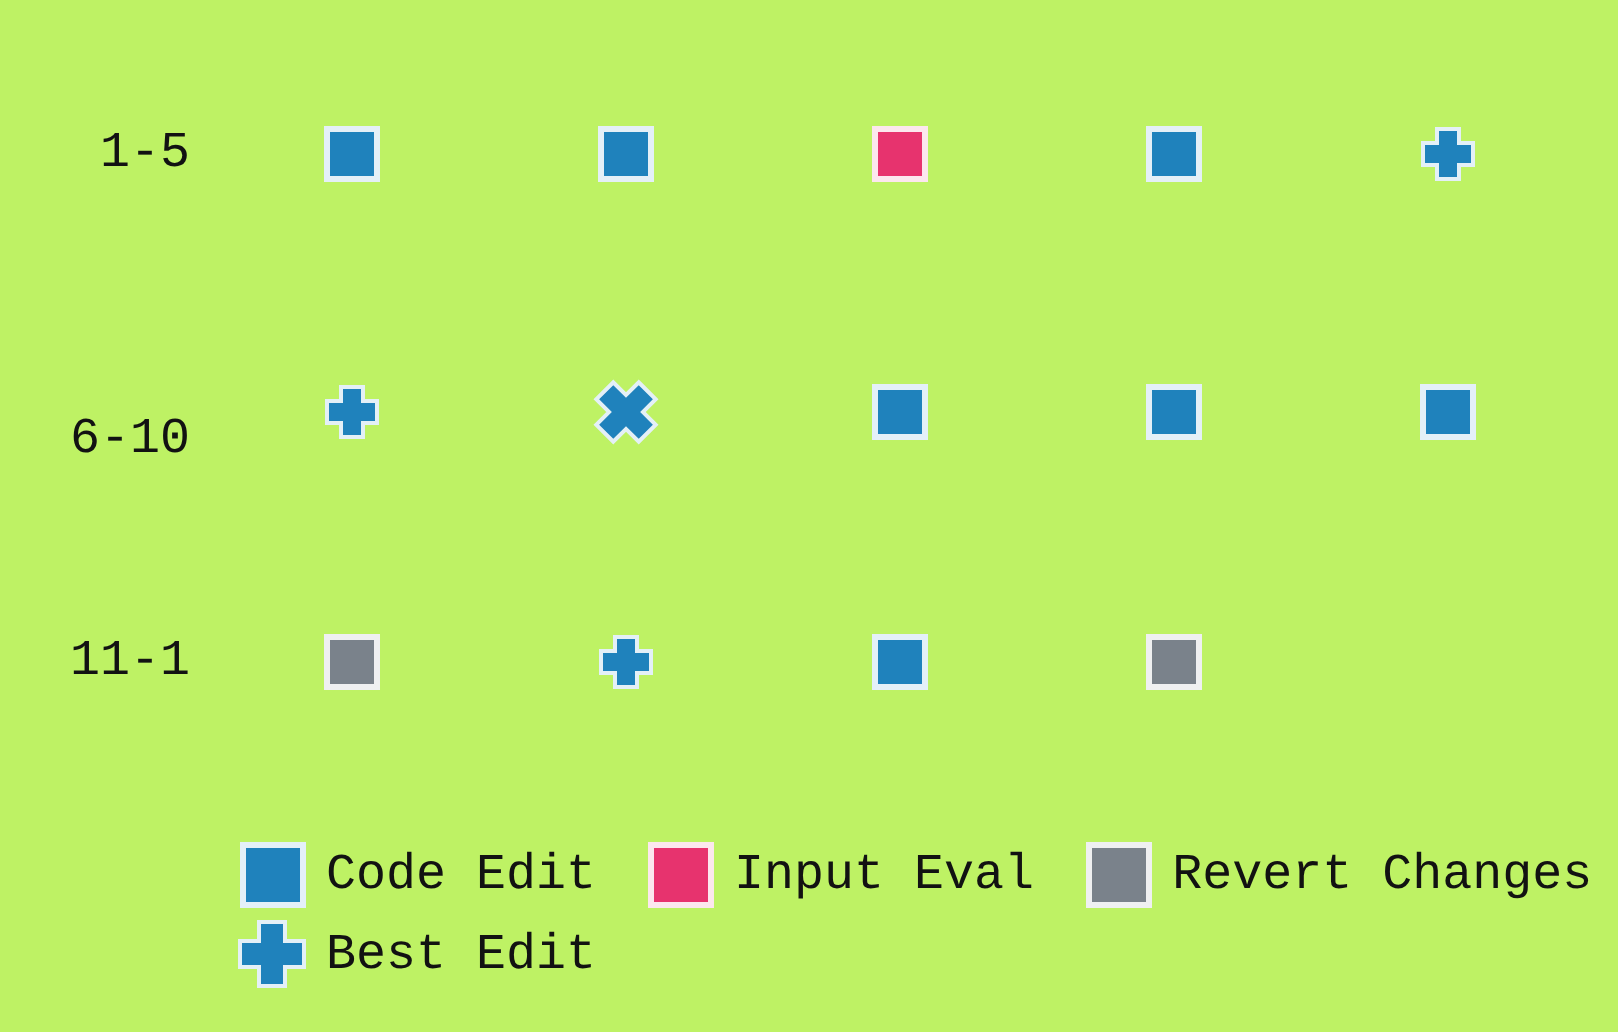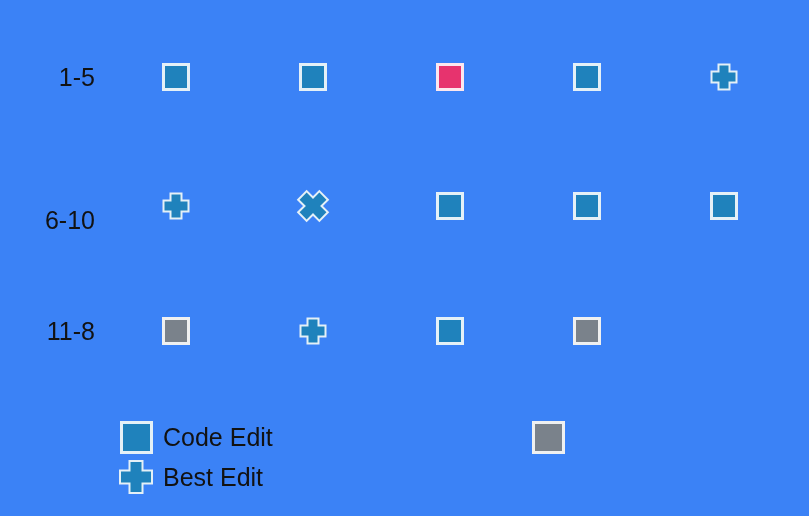--- a/index.html
+++ b/index.html
@@ -1,18 +1,18 @@
 <!DOCTYPE html>
 <html><head>
 <meta charset="utf-8">
 <style>
   html,body{margin:0;padding:0;background:#ffffff;}
   .canvas{
-    position:relative;width:809px;height:516px;background:#3b82f6;
-    font-family:Liberation Sans, sans-serif;overflow:hidden;
+    position:relative;width:809px;height:516px;background:#bef264;
+    font-family:Liberation Mono, monospace;overflow:hidden;
   }
   #plot{position:absolute;inset:0;}
   .row-label{
     position:absolute;left:0;width:95px;text-align:right;
     font-size:25px;color:#121212;height:34px;line-height:34px;
   }
   .plot-marker{
     position:absolute;transform:translate(-50%,-50%);
     display:flex;align-items:center;justify-content:center;
   }
@@ -68,21 +68,21 @@
       </div>
       <div class="plot-marker" style="left: 450px; top: 206px;">
         <div class="sq" style="width: 22px; height: 22px; background: rgb(31, 130, 188); border: 3px solid rgb(228, 240, 247);"></div>
       </div>
       <div class="plot-marker" style="left: 587px; top: 206px;">
         <div class="sq" style="width: 22px; height: 22px; background: rgb(31, 130, 188); border: 3px solid rgb(228, 240, 247);"></div>
       </div>
       <div class="plot-marker" style="left: 724px; top: 206px;">
         <div class="sq" style="width: 22px; height: 22px; background: rgb(31, 130, 188); border: 3px solid rgb(228, 240, 247);"></div>
       </div>
-      <div class="row-label" style="top: 314px;">11-8</div>
+      <div class="row-label" style="top: 314px;">11-1</div>
       <div class="plot-marker" style="left: 176px; top: 331px;">
         <div class="sq" style="width: 22px; height: 22px; background: rgb(122, 130, 139); border: 3px solid rgb(239, 240, 241);"></div>
       </div>
       <div class="plot-marker" style="left: 313px; top: 331px;">
         <svg width="31" height="31" viewBox="-4 -4 31 31">
           <path d="M7 0H16V7H23V16H16V23H7V16H0V7H7Z" fill="rgb(228,240,247)" stroke="rgb(228,240,247)" stroke-width="4" stroke-linejoin="miter"></path>
           <path d="M7 0H16V7H23V16H16V23H7V16H0V7H7Z" fill="#1f82bc"></path>
         </svg>
       </div>
       <div class="plot-marker" style="left: 450px; top: 331px;">
@@ -108,24 +108,33 @@
               <svg width="38" height="38" viewBox="-4 -4 38 38">
                 <path d="M9.5 0H20.5V9.5H30V20.5H20.5V30H9.5V20.5H0V9.5H9.5Z" fill="rgb(228,240,247)" stroke="rgb(228,240,247)" stroke-width="4" stroke-linejoin="miter"></path>
                 <path d="M9.5 0H20.5V9.5H30V20.5H20.5V30H9.5V20.5H0V9.5H9.5Z" fill="#1f82bc"></path>
               </svg>
             </div>
           </div>
           <span class="legend-label">Best Edit</span>
         </div>
       </div>
       <div class="legend-col" style="min-width: 186px;">
+        <div class="legend-item">
+          <div class="legend-marker-slot">
+            <div>
+              <div class="sq" style="width: 27px; height: 27px; background: rgb(231, 51, 110); border: 3px solid rgb(252, 231, 238);"></div>
+            </div>
+          </div>
+          <span class="legend-label">Input Eval</span>
+        </div>
       </div>
       <div class="legend-col">
         <div class="legend-item">
           <div class="legend-marker-slot">
             <div>
               <div class="sq" style="width: 27px; height: 27px; background: rgb(122, 130, 139); border: 3px solid rgb(239, 240, 241);"></div>
             </div>
           </div>
+          <span class="legend-label">Revert Changes</span>
         </div>
       </div>
     </div>
 </div>
 
 </body></html>

